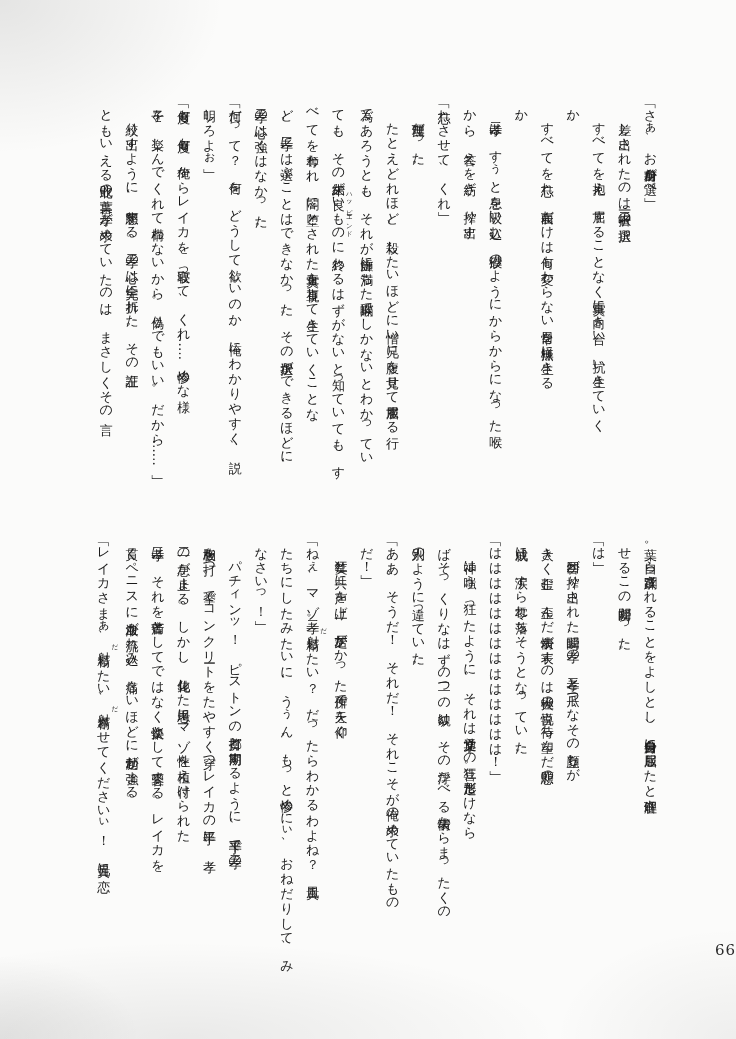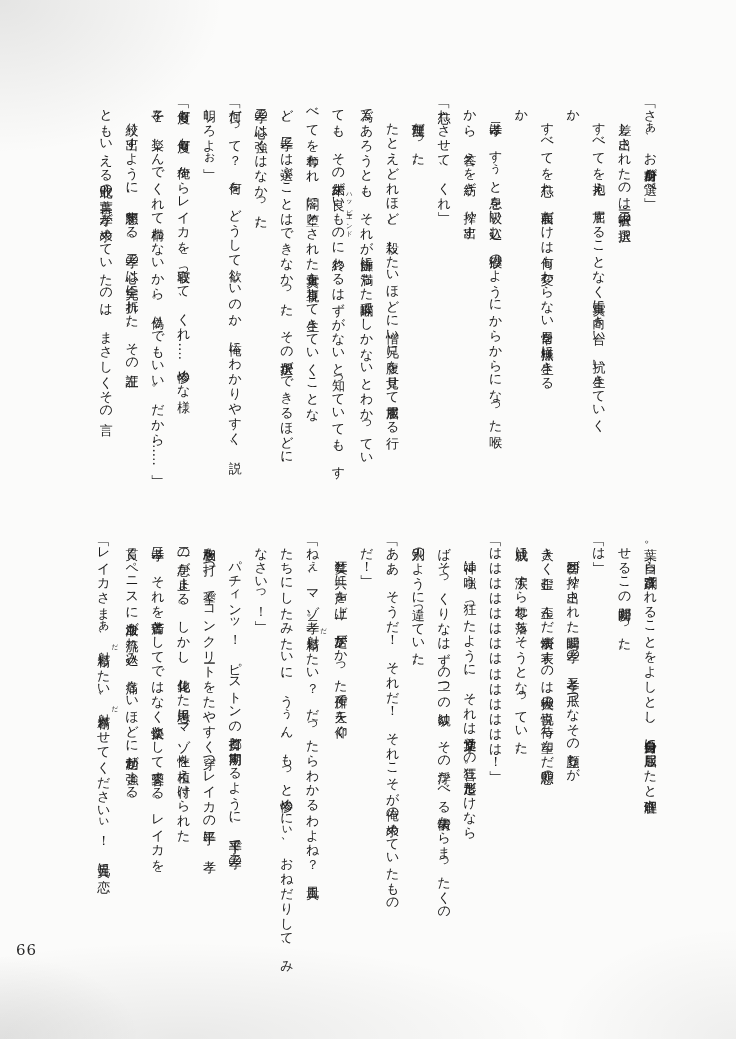--- a/index.html
+++ b/index.html
@@ -31,22 +31,22 @@
   .textblock-lower { top:538px;  height:406px; }
   .vline { margin:0; padding:0; white-space:nowrap; }
   ruby { ruby-position:over; }
   rt {
     font-size:6.5px;
     letter-spacing:0;
     font-family:"DejaVu Serif","Liberation Serif",serif;
   }
   .pagenum {
     position:absolute;
-    top:941px; left:16px; right:0;
-    text-align:left;
+    top:941px; left:4px; right:0;
+    text-align:right;
     font-size:15px;
     letter-spacing:1px;
     color:#2a2a2a;
   }
 </style>
 </head>
 <body>
 
 <div class="page">
   <div class="textblock textblock-upper">

